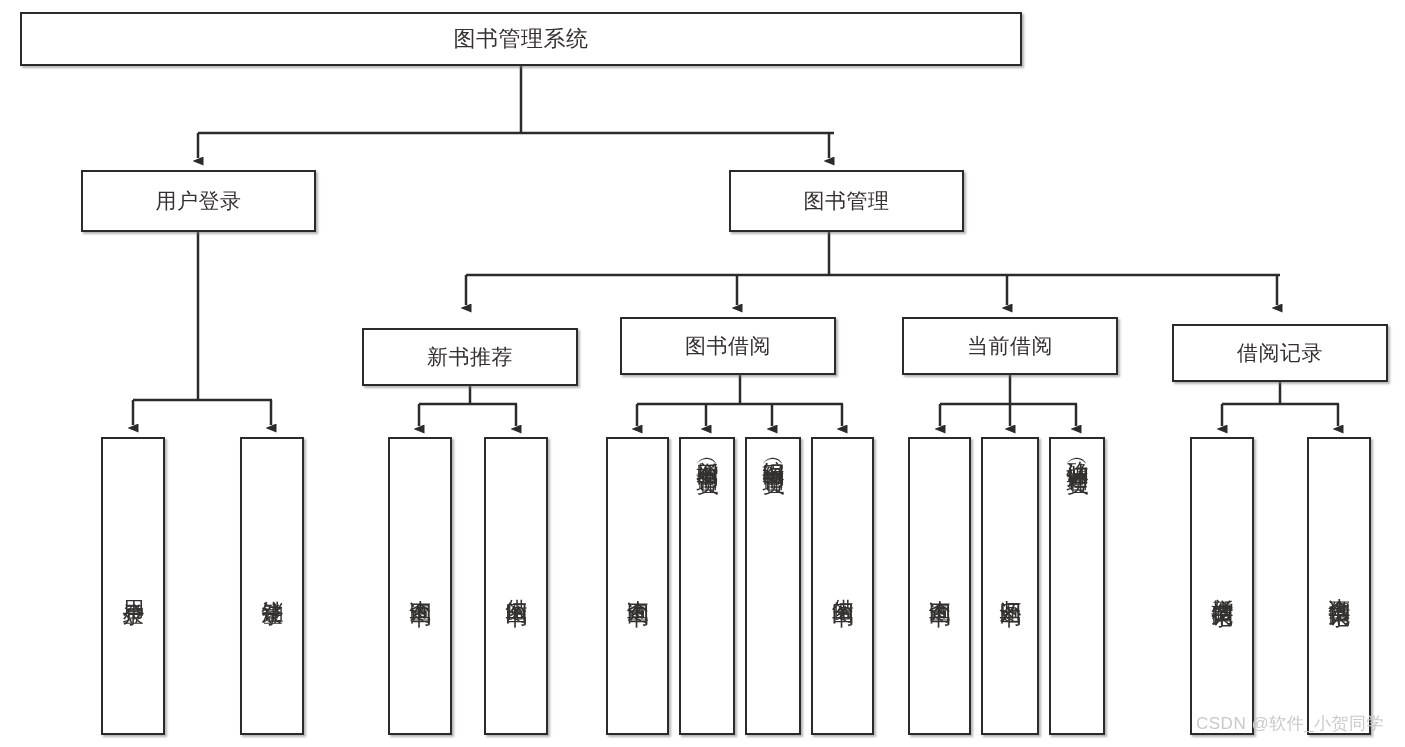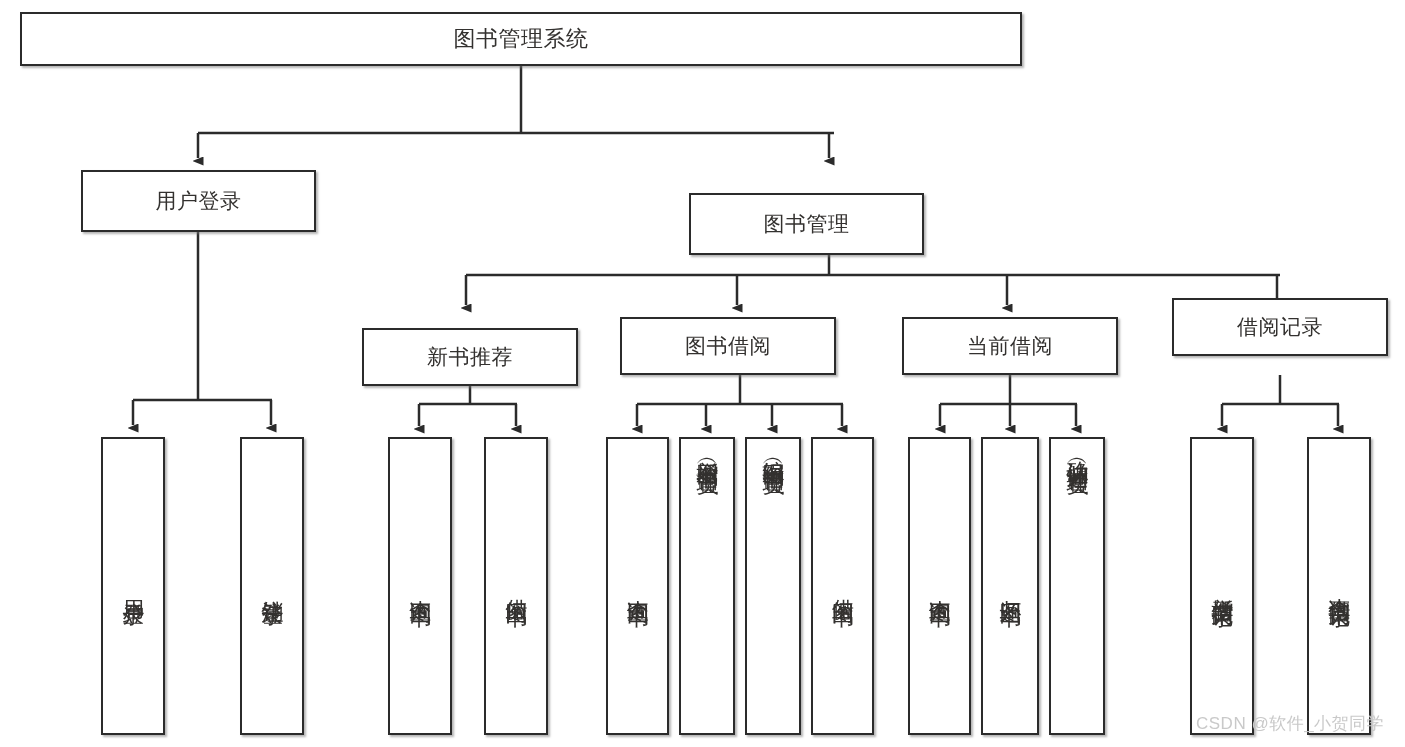--- a/index.html
+++ b/index.html
@@ -131,34 +131,34 @@
     </g>
   </svg>
 
   <div class="node root" style="left:20px; top:12px; width:1002px; height:54px;">
     <span class="lbl">图书管理系统</span>
   </div>
 
   <div class="node lvl2" style="left:81px; top:170px; width:235px; height:62px;">
     <span class="lbl">用户登录</span>
   </div>
-  <div class="node lvl2" style="left:689px; top:170px; width:235px; height:62px;margin-top:23px;">
+  <div class="node lvl2" style="left:729px; top:170px; width:235px; height:62px;">
     <span class="lbl">图书管理</span>
   </div>
 
   <div class="node lvl3" style="left:362px; top:317px; width:216px; height:58px;margin-top:11px;">
     <span class="lbl">新书推荐</span>
   </div>
   <div class="node lvl3" style="left:620px; top:317px; width:216px; height:58px;">
     <span class="lbl">图书借阅</span>
   </div>
   <div class="node lvl3" style="left:902px; top:317px; width:216px; height:58px;">
     <span class="lbl">当前借阅</span>
   </div>
-  <div class="node lvl3" style="left:1172px; top:298px; width:216px; height:58px;align-items:center;">
+  <div class="node lvl3" style="left:1172px; top:324px; width:216px; height:58px;align-items:center;">
     <span class="lbl">借阅记录</span>
   </div>
 
   <div class="node leaf center-text" style="left:101px; top:437px; width:64px; height:298px;">
     <span class="lbl" style="margin-top: 0px;">用户登录</span>
   </div>
   <div class="node leaf center-text" style="left:240px; top:437px; width:64px; height:298px;">
     <span class="lbl" style="margin-top: 0px;">注销登录</span>
   </div>
 

